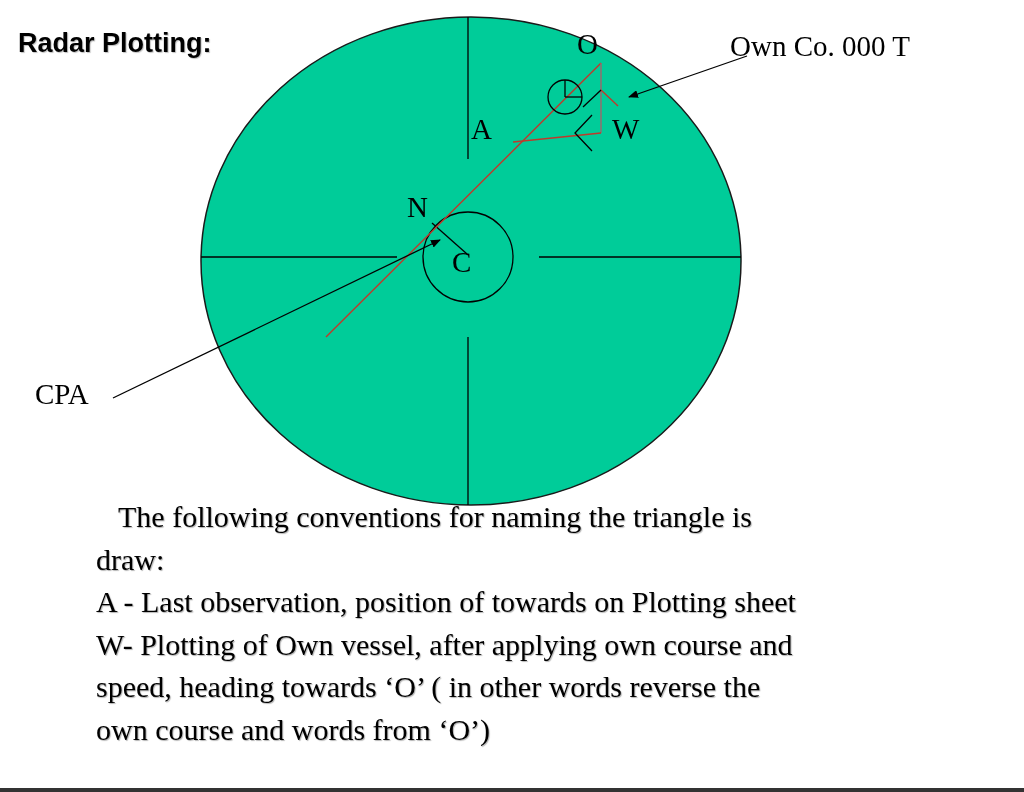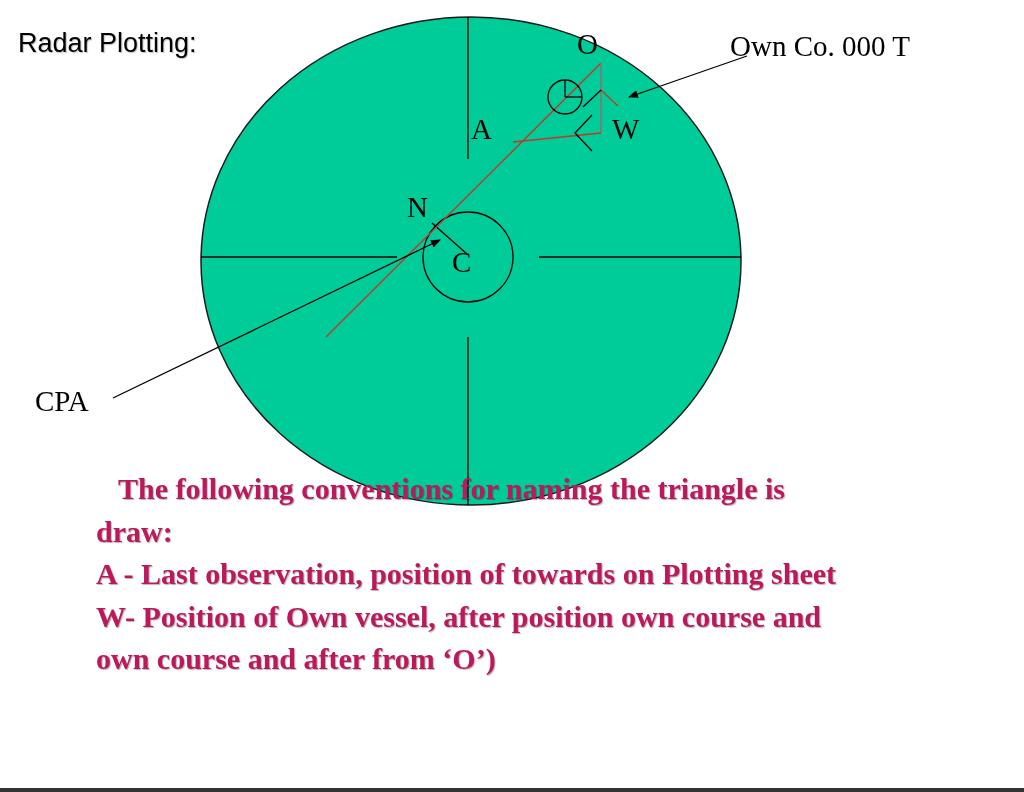--- a/index.html
+++ b/index.html
@@ -2,33 +2,33 @@
 <html><head>
   <meta charset="utf-8">
   <style>
     html, body { margin: 0; padding: 0; }
     body {
       width: 1024px; height: 792px; position: relative; overflow: hidden;
       background: #ffffff;
     }
     .title {
       position: absolute; left: 18px; top: 28px;
-      font-family: "Liberation Sans", sans-serif; font-weight: normal;
+      font-family: "Liberation Sans", sans-serif; font-weight: bold;
       font-size: 27px; color: #000; letter-spacing: 0px;
       text-shadow: 1px 1px 1px rgba(0,0,0,0.25);
     }
     svg.diagram { position: absolute; left: 0; top: 0; }
     .lbl {
       position: absolute; font-family: "Liberation Serif", serif;
       font-size: 29px; color: #000; line-height: 1;
     }
     .desc {
-      position: absolute; left: 96px; top: 468px; width: 910px;
-      font-family: "Liberation Serif", serif; font-weight: bold;
-      font-size: 30px; line-height: 42.5px; color: #be185d;
+      position: absolute; left: 96px; top: 496px; width: 910px;
+      font-family: "Liberation Serif", serif; font-weight: normal;
+      font-size: 30px; line-height: 42.5px; color: #000000;
       text-shadow: 1px 1px 1px rgba(0,0,0,0.3);
     }
     .desc div { white-space: nowrap; }
     .desc .intro { padding-left: 22px; }
     .bottom-bar {
       position: absolute; left: 0; top: 788px; width: 1024px; height: 4px;
       background: #333333;
     }
   </style>
 </head>
@@ -78,23 +78,24 @@
 
   <line x1="113" y1="398" x2="440" y2="240" stroke="#000" stroke-width="1.3" marker-end="url(#arrowhead)"></line>
 </svg>
 
 <span class="lbl" style="left:577px; top:30px;">O</span>
 <span class="lbl" style="left:471px; top:115px;">A</span>
 <span class="lbl" style="left:612px; top:115px;">W</span>
 <span class="lbl" style="left:407px; top:193px;">N</span>
 <span class="lbl" style="left:452px; top:248px;">C</span>
 <span class="lbl" style="left:730px; top:32px;">Own Co. 000 T</span>
-<span class="lbl" style="left:35px; top:380px;margin-top:7px;">CPA</span>
+<span class="lbl" style="left:35px; top:380px;">CPA</span>
 
 <div class="desc">
   <div class="intro">The following conventions for naming the triangle is</div>
   <div>draw:</div>
   <div>A - Last observation, position of towards on Plotting sheet</div>
-  <div>W- Position of Own vessel, after position own course and</div>
-  <div>own course and after from ‘O’)</div>
+  <div>W- Plotting of Own vessel, after applying own course and</div>
+  <div>speed, heading towards ‘O’ ( in other words reverse the</div>
+  <div>own course and words from ‘O’)</div>
 </div>
 
 <div class="bottom-bar"></div>
 
 </body></html>

